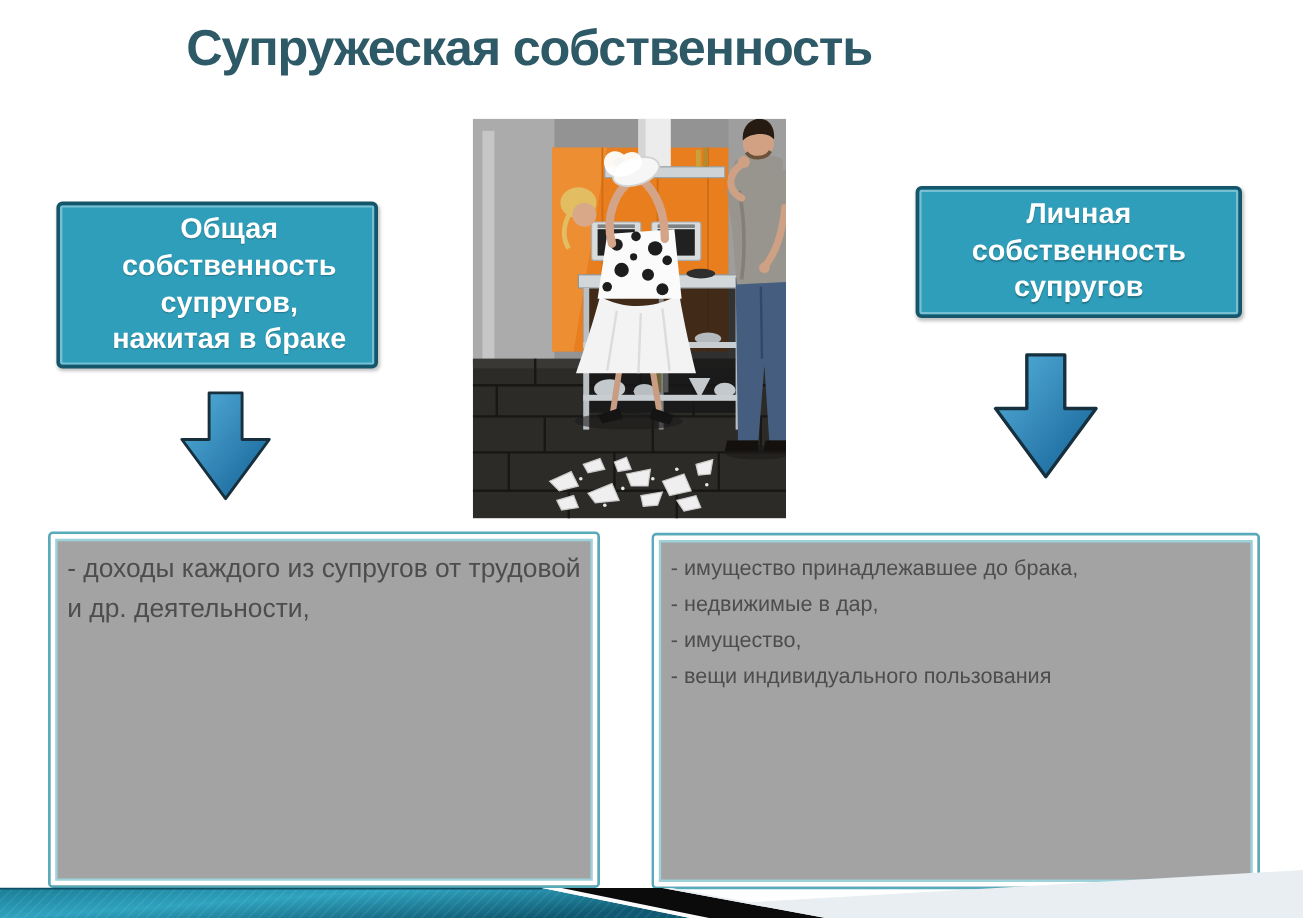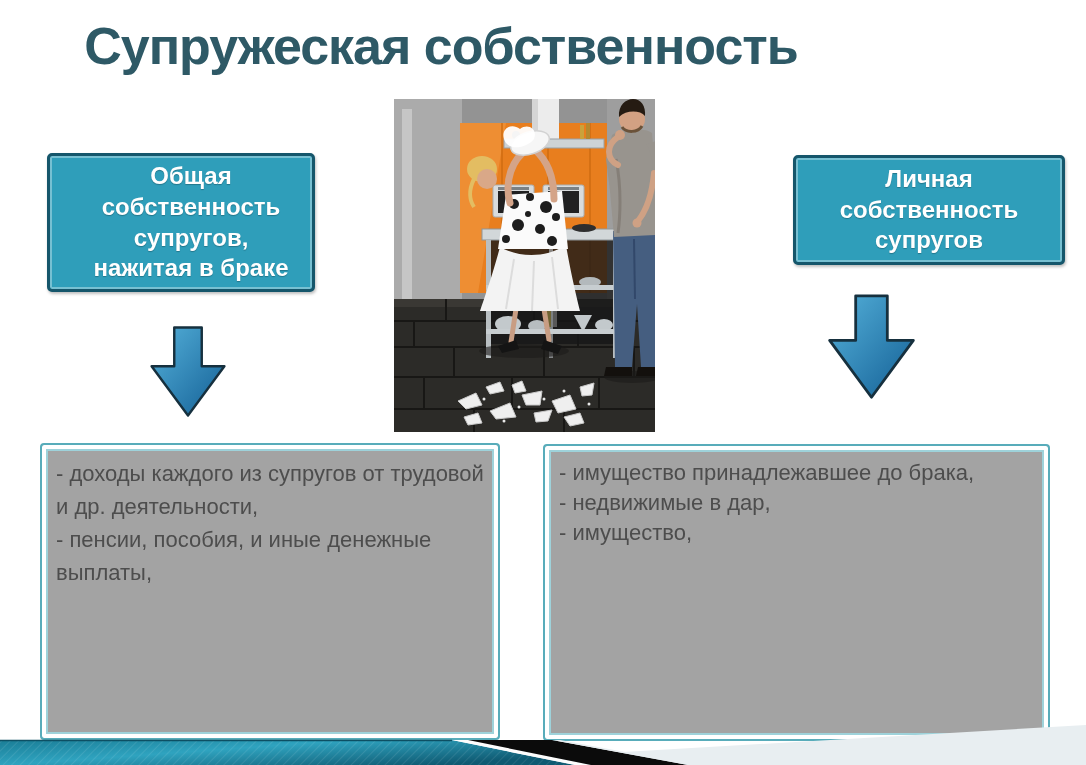--- a/index.html
+++ b/index.html
@@ -1,45 +1,45 @@
 <!DOCTYPE html>
 <html><head>
 <meta charset="utf-8">
 <style>
   html,body{margin:0;padding:0;background:#ffffff;}
   .slide{position:relative;width:1086px;height:765px;overflow:hidden;background:#ffffff;
          font-family:"Liberation Sans", sans-serif;}
   .slide *{box-sizing:border-box;}
 
   .title{position:absolute;left:0;top:16px;width:882px;margin:0;text-align:center;
-         font-size:52px;font-weight:bold;letter-spacing:-1px;color:#2e5966;}
+         font-size:42px;font-weight:bold;letter-spacing:-1px;color:#2e5966;}
 
   .photo{position:absolute;left:394px;top:99px;width:261px;height:333px;}
   .photo svg{display:block;width:100%;height:100%;}
 
   .teal-box{position:absolute;display:flex;align-items:center;justify-content:center;
             text-align:center;background:#2f9eba;border:3px solid #15566b;border-radius:5px;
             box-shadow:inset 0 0 0 2px rgba(255,255,255,.35), 1px 2px 3px rgba(0,0,0,.25);
             color:#ffffff;font-weight:bold;}
   .teal-box .bx-label{white-space:pre-line;line-height:1.28;text-shadow:0 1px 1px rgba(0,0,0,.25);}
-  .teal-box.left{left:47px;top:153px;width:268px;height:139px;font-size:24px;padding-left:20px;}
-  .teal-box.right{left:763px;top:155px;width:272px;height:110px;font-size:24px;margin-left:30px;}
+  .teal-box.left{left:47px;top:168px;width:268px;height:139px;font-size:24px;padding-left:20px;}
+  .teal-box.right{left:763px;top:155px;width:272px;height:110px;font-size:24px;}
 
   .arrow{position:absolute;}
   .arrow.left{left:143px;top:325px;width:90px;height:93px;}
   .arrow.right{left:823px;top:293px;width:97px;height:107px;}
   .arrow svg{display:block;width:100%;height:100%;}
 
   .list-box{position:absolute;background:#a3a3a3;border:2px solid #58acba;border-radius:4px;
             box-shadow:inset 0 0 0 4px #ffffff, inset 0 0 0 6px #9ed2da;
             color:#4d4d4d;font-weight:normal;padding:12px 14px;}
   .list-box.left{left:40px;top:443px;width:460px;height:297px;}
   .list-box.right{left:543px;top:444px;width:507px;height:297px;}
   .list-box.left .li{font-size:22px;line-height:33px;}
-  .list-box.right .li{font-size:22px;line-height:30px;padding-left:17px;text-indent:-17px;}
+  .list-box.right .li{font-size:18px;line-height:30px;padding-left:17px;text-indent:-17px;}
 
   .footer{position:absolute;left:0;top:725px;width:1086px;height:40px;}
   .footer svg{display:block;width:100%;height:100%;}
 </style>
 </head>
 <body>
 
 <div class="slide">
 
   <h1 class="title">Супружеская собственность</h1>
@@ -192,26 +192,26 @@
           <stop offset="0" stop-color="#55b1da"></stop>
             <stop offset="1" stop-color="#135f95"></stop>
         </linearGradient>
       </defs>
       <path d="M33,3 H67 V51 H95 L50,112 L5,51 H33 Z" fill="url(#ag2)" stroke="#16303e" stroke-width="3" stroke-linejoin="round"></path>
     </svg>
   </div>
 
   <div class="list-box left">
     <div class="li">- доходы каждого из супругов от трудовой и др. деятельности,</div>
-    <div class="li">- пенсии, пособия, и иные денежные выплаты,</div>
   </div>
   <div class="list-box right">
     <div class="li">- имущество принадлежавшее до брака,</div>
     <div class="li">- недвижимые в дар,</div>
     <div class="li">- имущество,</div>
+    <div class="li">- вещи индивидуального пользования</div>
   </div>
 
   <div class="footer">
     <svg viewBox="0 0 1086 40" preserveAspectRatio="none">
       <defs>
         <linearGradient id="tealBand" x1="0" y1="0" x2="1" y2="0.6">
           <stop offset="0" stop-color="#1a7d96"></stop>
           <stop offset="0.45" stop-color="#2fa3bf"></stop>
           <stop offset="1" stop-color="#0f5a72"></stop>
         </linearGradient>

